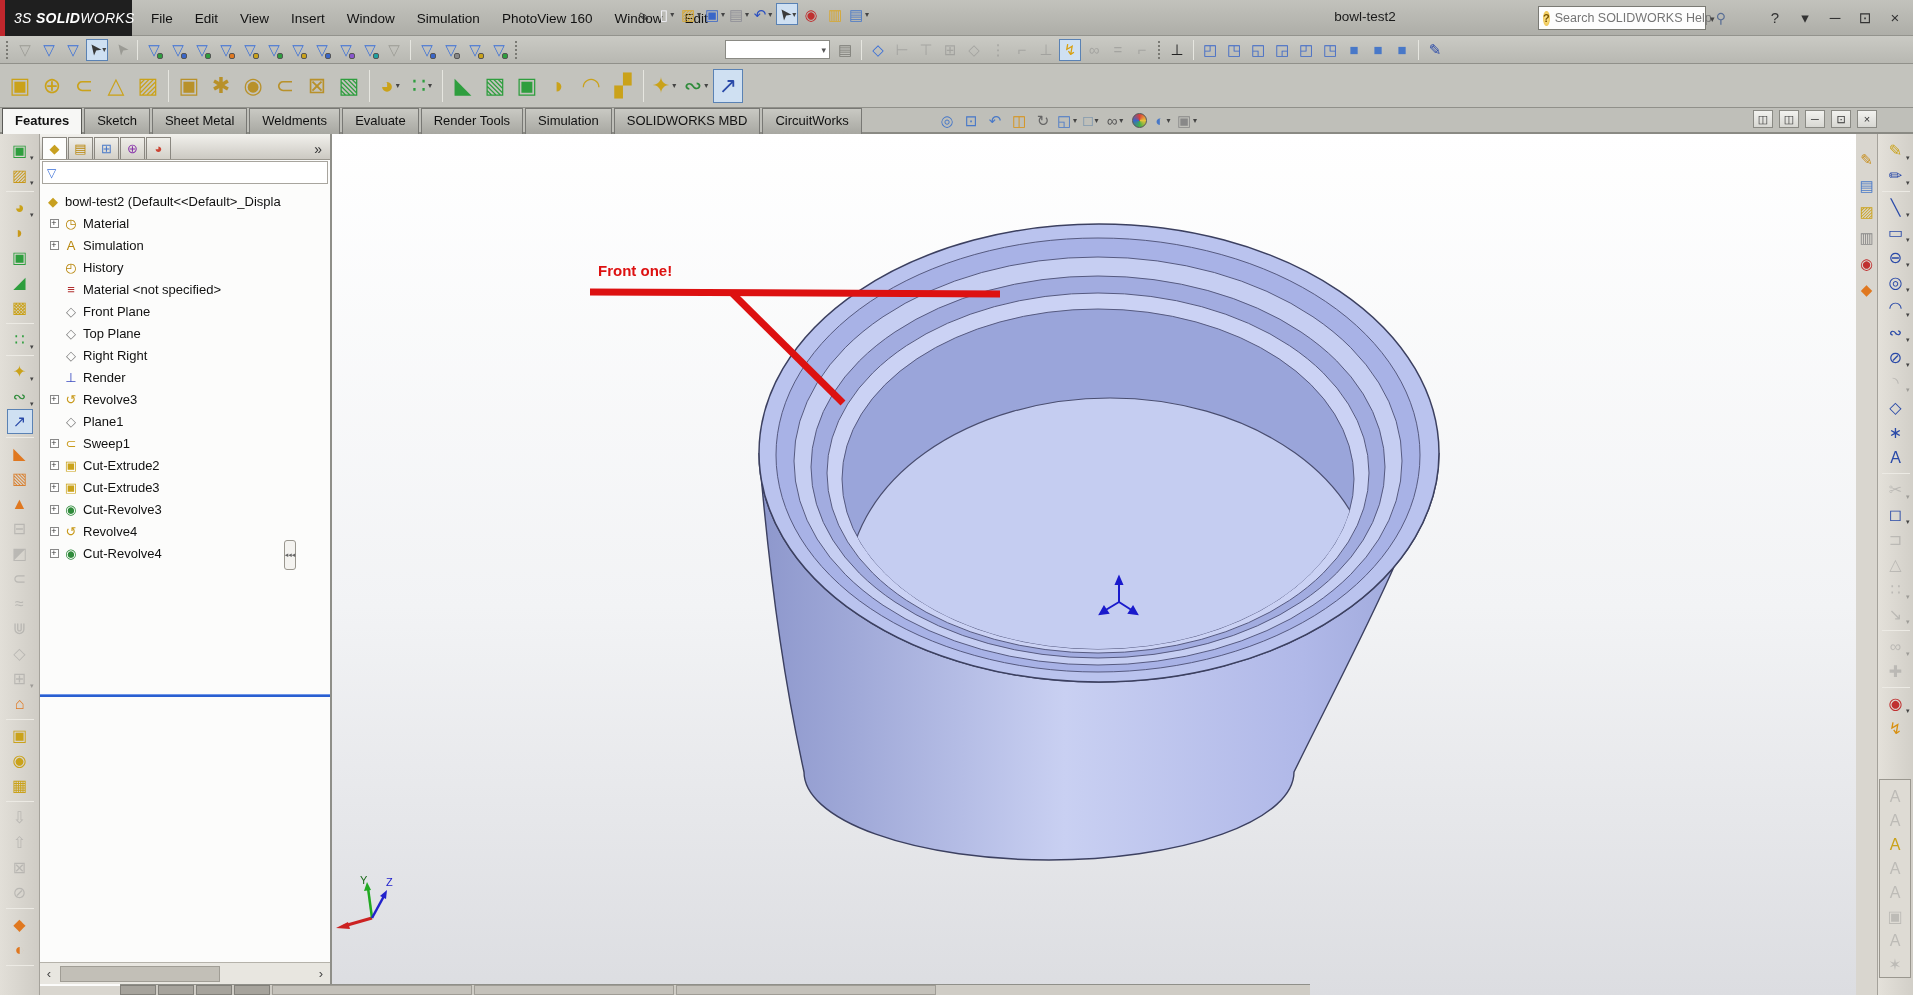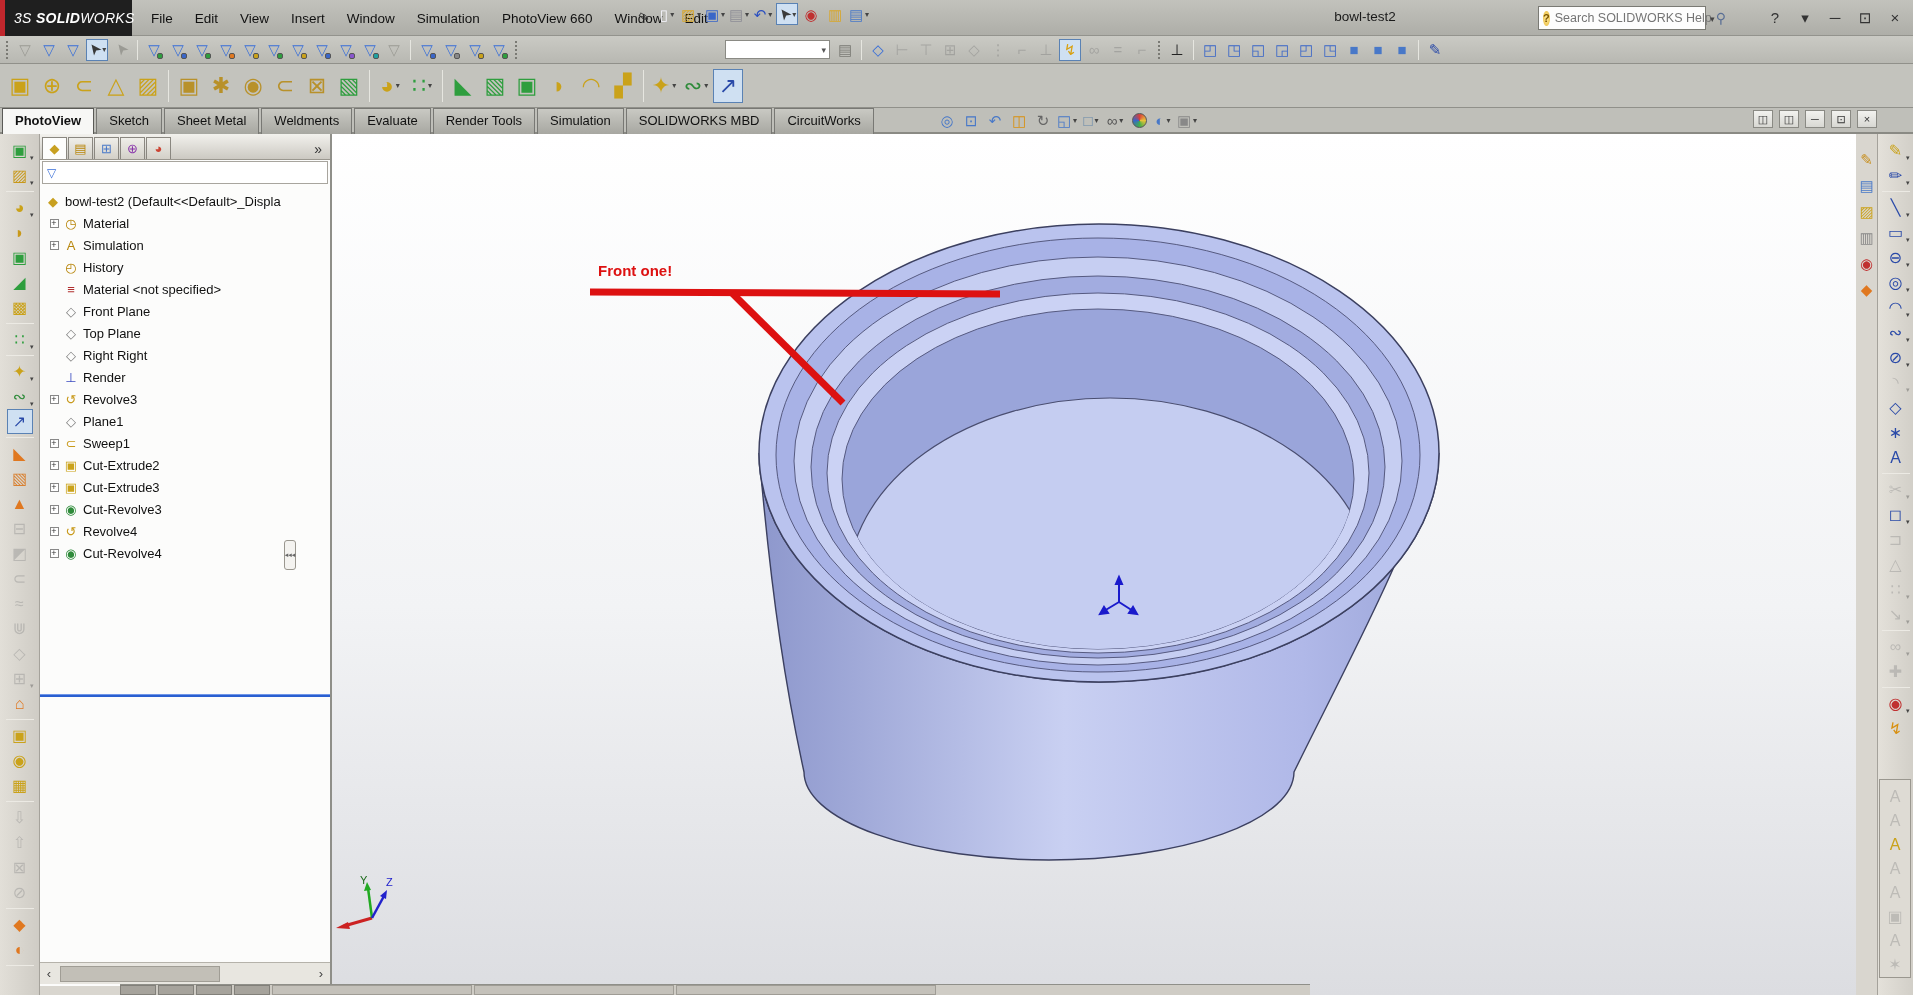--- a/index.html
+++ b/index.html
@@ -120,21 +120,21 @@
     <div class="stripe"></div>
     <div class="lt"><i>3S</i>&nbsp;<b>SOLID</b><span>WORKS</span></div>
   </div>
   <div id="menus">
       <div class="menu-item">File</div>
       <div class="menu-item">Edit</div>
       <div class="menu-item">View</div>
       <div class="menu-item">Insert</div>
       <div class="menu-item">Window</div>
       <div class="menu-item">Simulation</div>
-      <div class="menu-item">PhotoView 660</div>
+      <div class="menu-item">PhotoView 160</div>
       <div class="menu-item">Window</div>
       <div class="menu-item">Edit</div>
     </div>
   <span id="pin-icon" class="abs" style="left:630px;top:9px;">✑</span>
   <div id="qat">
       <span class="tb-btn">
         <span class="gl" style="color: rgb(248, 248, 255);">▯</span>
         <span class="dd">▾</span>
       </span>
       <span class="tb-btn">
@@ -428,21 +428,21 @@
       <span class="gl" style="color: rgb(46, 139, 58);">∾</span>
       <span class="dd">▾</span>
     </span>
     <span class="tb-btn sel">
       <span class="gl" style="color: rgb(42, 74, 168);">↗</span>
     </span>
   </div>
 
 <div id="tabsrow">
   <div id="rtabs">
-      <div class="rtab active">PhotoView</div>
+      <div class="rtab active">Features</div>
       <div class="rtab">Sketch</div>
       <div class="rtab">Sheet Metal</div>
       <div class="rtab">Weldments</div>
       <div class="rtab">Evaluate</div>
       <div class="rtab">Render Tools</div>
       <div class="rtab">Simulation</div>
       <div class="rtab">SOLIDWORKS MBD</div>
       <div class="rtab">CircuitWorks</div>
     </div>
   <div id="headsup">

